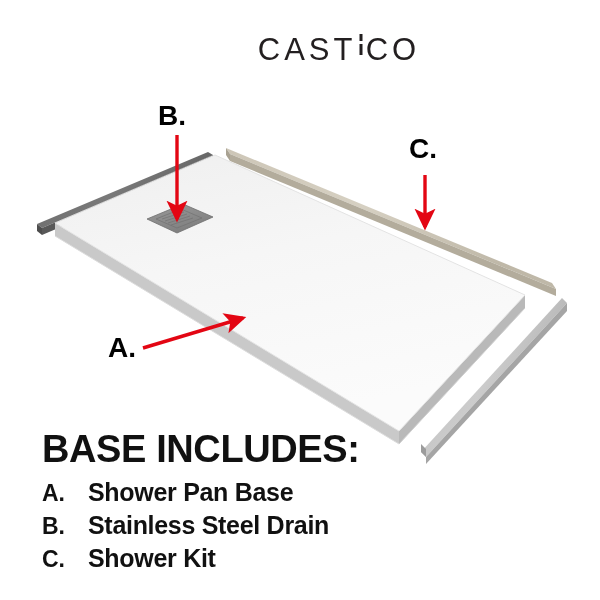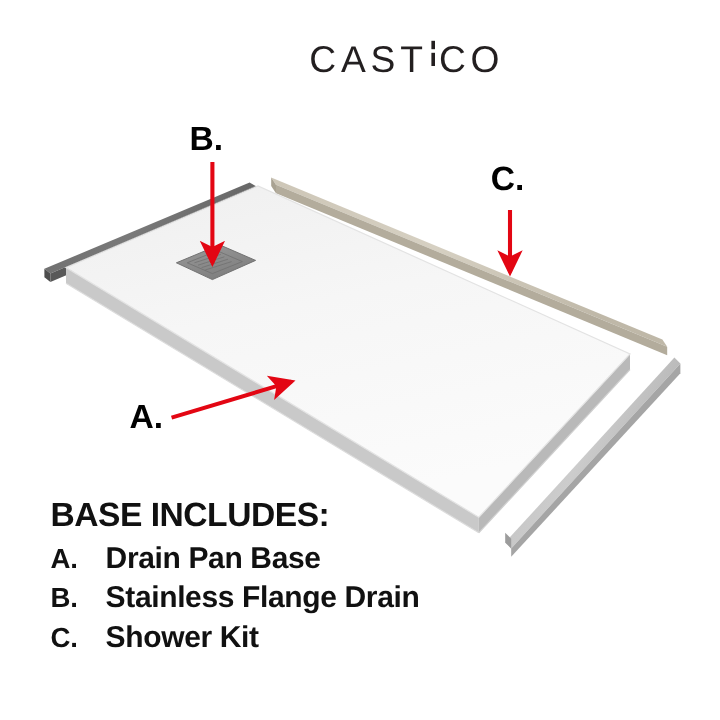--- a/index.html
+++ b/index.html
@@ -82,25 +82,25 @@
   
   #legend {
     position: absolute;
     left: 42px;
     top: 414px;
     width: 420px;
   }
   #legend .legend-title {
     font-family: "Liberation Sans", sans-serif;
     font-weight: 700;
-    font-size: 28px;
+    font-size: 38px;
     letter-spacing: -0.4px;
     color: #111111;
     line-height: 1.05;
-    margin: 0 0 8px 0;
+    margin: 16px 0 8px 0;
     white-space: nowrap;
   }
   #legend .legend-list {
     list-style: none;
     margin: 0;
     padding: 0;
   }
   #legend .legend-item {
     display: flex;
     align-items: baseline;
@@ -216,25 +216,25 @@
 
   <div class="callout callout-a">A.</div>
   <div class="callout callout-b">B.</div>
   <div class="callout callout-c">C.</div>
 
   <div id="legend">
     <div class="legend-title">BASE INCLUDES:</div>
     <ul class="legend-list">
       <li class="legend-item">
         <span class="item-key">A.</span>
-        <span class="item-label">Drain Pan Base</span>
+        <span class="item-label">Shower Pan Base</span>
       </li>
       <li class="legend-item">
         <span class="item-key">B.</span>
-        <span class="item-label">Stainless Flange Drain</span>
+        <span class="item-label">Stainless Steel Drain</span>
       </li>
       <li class="legend-item">
         <span class="item-key">C.</span>
         <span class="item-label">Shower Kit</span>
       </li>
     </ul>
   </div>
 
 </div>
 

